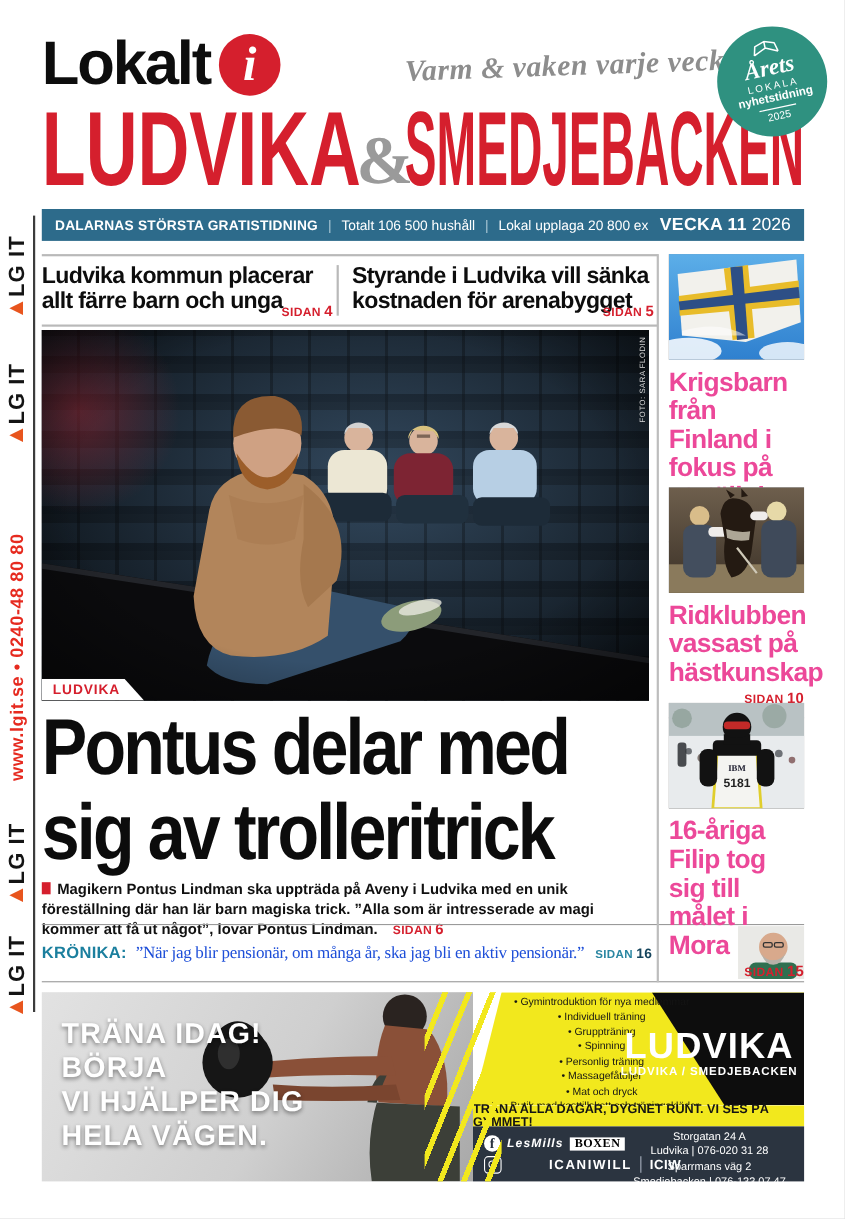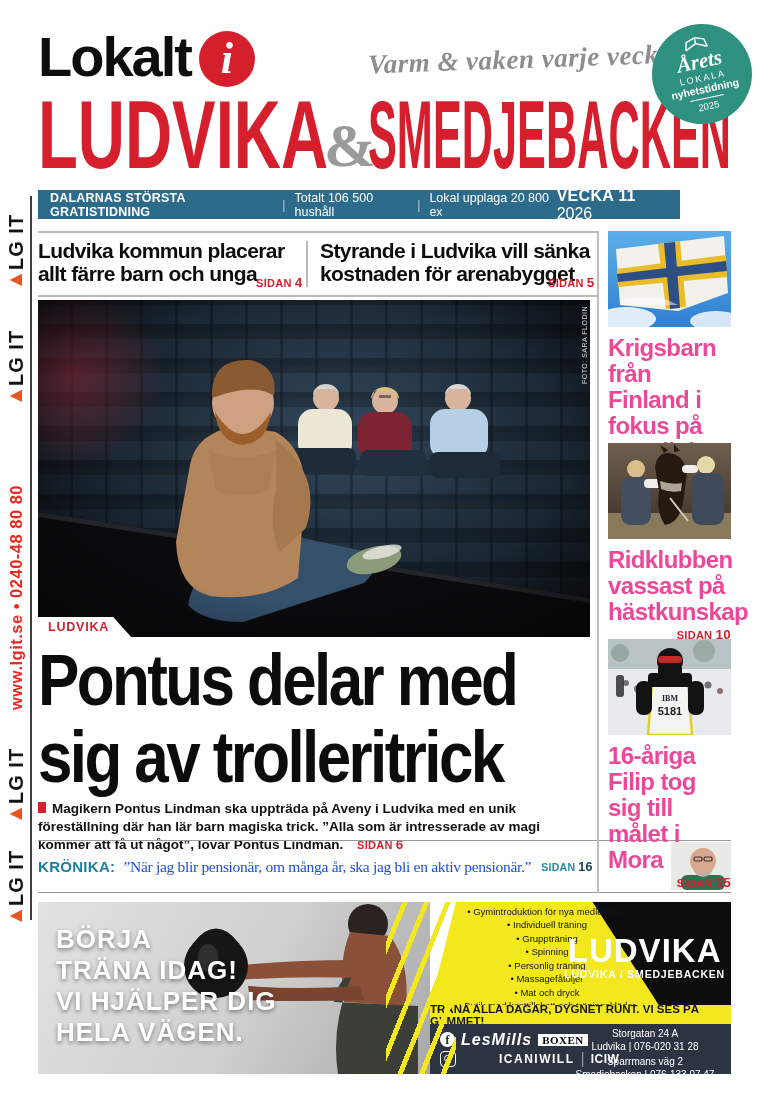--- a/index.html
+++ b/index.html
@@ -25,21 +25,21 @@
          align-items:center;justify-content:center;color:#fff;text-align:center;}
   .badge .b1{font-family:"Liberation Serif",serif;font-style:italic;font-weight:700;font-size:21px;line-height:20px;}
   .badge .b2{font-size:9px;letter-spacing:2px;margin-top:2px;}
   .badge .b3{font-size:10.5px;font-weight:800;}
   .badge .bline{width:34px;height:1px;background:#fff;margin:3px 0 2px;}
   .badge .b4{font-size:9.5px;}
   .title-svg{position:absolute;left:38px;top:80px;z-index:1;}
   .t-red{font-family:"Liberation Sans",sans-serif;font-weight:700;font-size:96px;fill:#d51f2d;}
   .t-amp{font-family:"Liberation Serif",serif;font-weight:700;font-size:62px;fill:#9a9a9a;}
   
-  .infobar{position:absolute;left:38px;top:190px;width:642px;height:29px;background:#2d6b8b;color:#fff;
+  .infobar{position:absolute;left:38px;top:190px;width:693px;height:29px;background:#2d6b8b;color:#fff;
            display:flex;align-items:center;padding:0 12px;box-sizing:border-box;font-size:12.5px;}
   .infobar .sep{color:#a9c8d6;margin:0 9px;font-weight:400;}
   .infobar .ib-left{font-weight:800;letter-spacing:.2px;}
   .infobar .ib-right{margin-left:auto;font-size:16px;}
   .infobar .ib-right b{font-weight:800;letter-spacing:.3px;}
   
   .topstories{position:absolute;left:38px;top:231px;width:560px;height:66px;
               border-top:2px solid #b9b9b9;border-bottom:2px solid #b9b9b9;box-sizing:border-box;}
   .ts-col{position:absolute;top:6px;}
   .ts-col h3{margin:0;font-size:21px;line-height:1.1;font-weight:800;letter-spacing:-.6px;color:#0d0d0d;}
@@ -105,21 +105,21 @@
   .ad-brand .gname{font-size:33px;font-weight:900;letter-spacing:1px;line-height:34px;}
   .ad-brand .gsub{font-size:10.5px;font-weight:800;letter-spacing:.8px;text-align:center;}
   .ad-strip{position:absolute;left:392px;top:103px;width:301px;height:19px;background:#f2e81d;
             display:flex;align-items:center;justify-content:center;font-size:11.5px;font-weight:700;color:#141414;}
   .ad-contact{position:absolute;left:392px;top:122px;width:301px;height:50px;background:#2b3440;color:#fff;}
   .ad-logos{position:absolute;left:10px;top:6px;}
   .logo-row{display:flex;align-items:center;gap:6px;height:19px;}
   .fb-circle{width:15px;height:15px;border-radius:50%;background:#fff;color:#2b3440;display:flex;
              align-items:center;justify-content:center;font-family:"Liberation Serif",serif;
              font-weight:900;font-size:13px;line-height:15px;}
-  .lesmills{font-size:16px;font-weight:900;font-style:italic;letter-spacing:1px;}
+  .lesmills{font-size:11px;font-weight:900;font-style:italic;letter-spacing:1px;}
   .boxen{background:#fff;color:#000;font-family:"Liberation Serif",serif;font-weight:900;font-size:11px;
          padding:0 4px;letter-spacing:.5px;}
   .ig-icon{width:14px;height:14px;border:1.6px solid #fff;border-radius:4px;position:relative;}
   .ig-icon::before{content:"";position:absolute;left:3px;top:3px;width:5px;height:5px;border:1.4px solid #fff;border-radius:50%;}
   .ig-icon::after{content:"";position:absolute;right:1.5px;top:1.5px;width:2px;height:2px;background:#fff;border-radius:50%;}
   .icaniwill{font-size:12px;font-weight:600;letter-spacing:1.5px;padding-left:37px;}
   .logo-sep{color:#8a93a0;font-weight:300;}
   .iciw{font-size:12px;font-weight:900;letter-spacing:.5px;}
   .ad-addr{position:absolute;right:6px;top:4px;width:160px;text-align:center;font-size:10px;line-height:1.25;}
   .ad-addr .blk{margin-bottom:3px;}
@@ -349,22 +349,22 @@
         <circle cx="330" cy="22" r="20" fill="#2a2320"></circle>
         <path d="M312 30 Q300 60 306 100 L368 104 Q372 60 352 34 Z" fill="#8a5038"></path>
         <path d="M316 70 Q300 76 296 100 L380 104 L380 172 L300 172 Q292 120 316 70 Z" fill="#3c3f38"></path>
         <path d="M318 58 Q250 58 196 64 L198 78 Q256 74 322 76 Z" fill="#8a5038"></path>
         <path d="M322 84 Q262 88 210 84 L212 98 Q264 100 326 98 Z" fill="#7a452f"></path>
         <circle cx="178" cy="64" r="32" fill="#161616"></circle>
         <path d="M160 44 Q178 20 196 44" fill="none" stroke="#161616" stroke-width="11" stroke-linecap="round"></path>
         <ellipse cx="170" cy="56" rx="10" ry="14" fill="#3a3a3a" opacity=".7"></ellipse>
       </svg>
       <div class="ad-slogan">
+        <div>TRÄNA IDAG!</div>
         <div>BÖRJA</div>
-        <div>TRÄNA IDAG!</div>
         <div>VI HJÄLPER DIG</div>
         <div>HELA VÄGEN.</div>
       </div>
     </div>
     <div class="ad-stripes"></div>
     <div class="ad-top">
       <ul class="ad-services">
         <li>Gymintroduktion för nya medlemmar</li>
         <li>Individuell träning</li>
         <li>Gruppträning</li>

